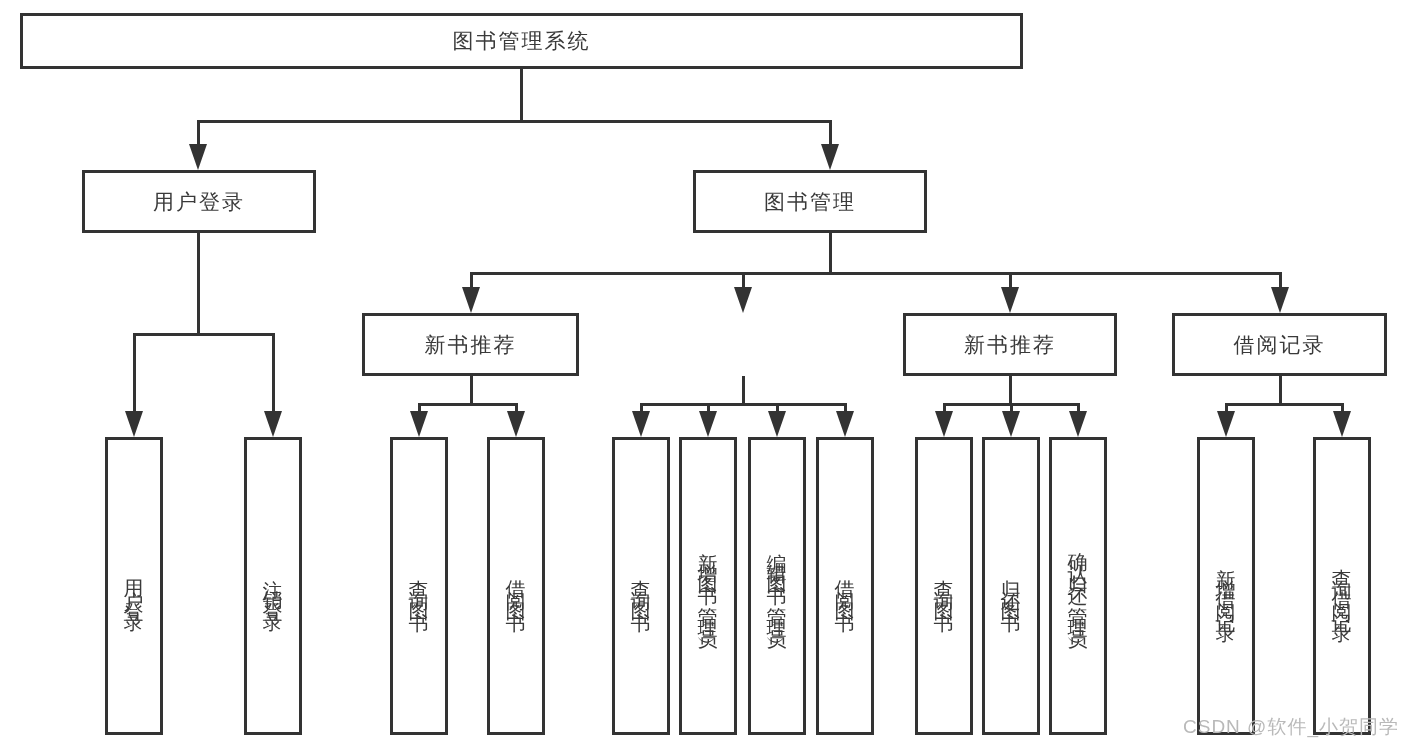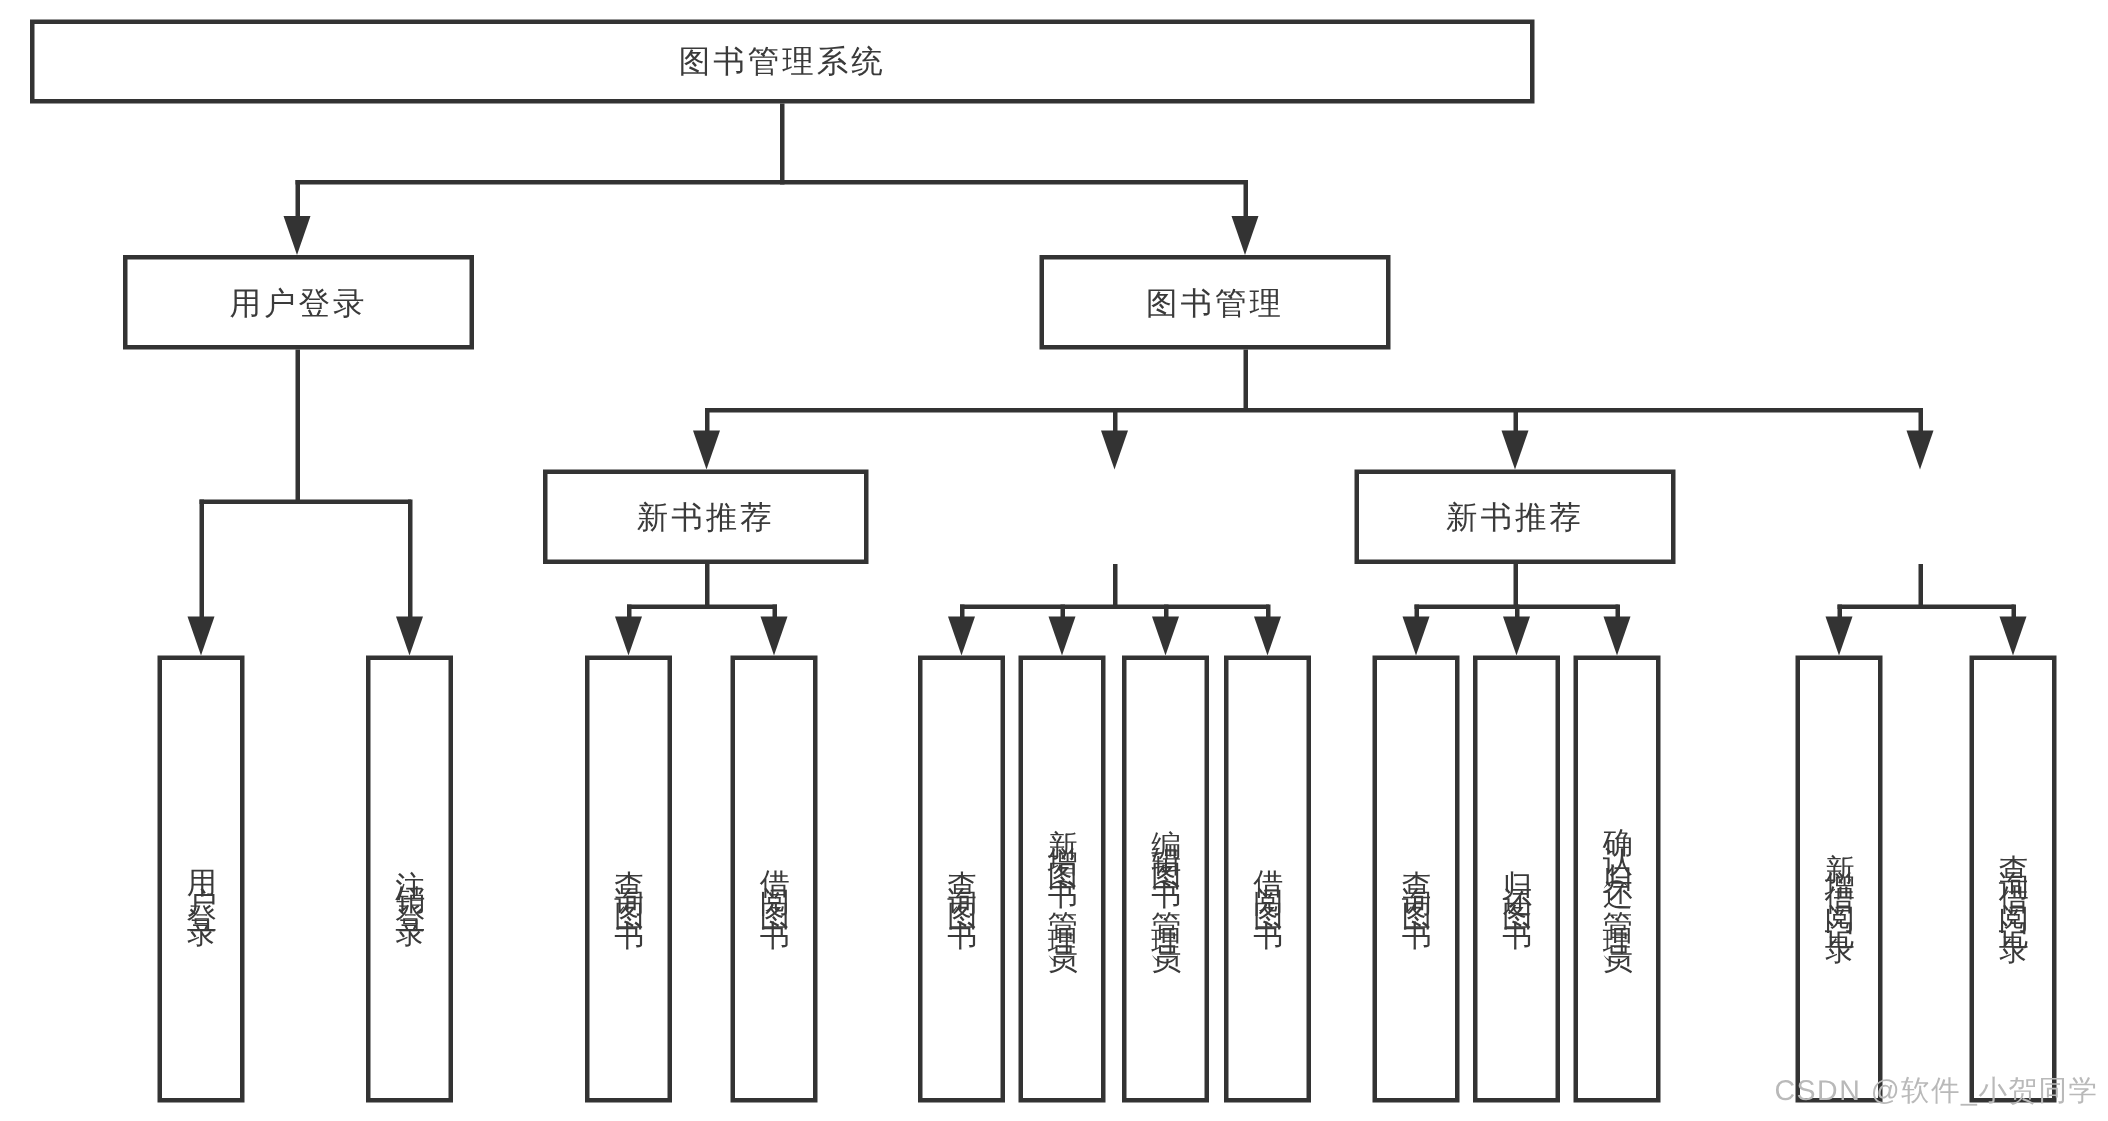--- a/index.html
+++ b/index.html
@@ -71,20 +71,23 @@
   <div class="vl" style="left:1009px;top:272px;height:17px;"></div>
   <div class="ah" style="left:1001px;top:287px;"></div>
   <div class="vl" style="left:1279px;top:272px;height:17px;"></div>
   <div class="ah" style="left:1271px;top:287px;"></div>
 
   <div class="bx" style="left:362px;top:313px;width:217px;height:63px;">
     <span class="hlabel">新书推荐</span>
   </div>
   <div class="bx" style="left:903px;top:313px;width:214px;height:63px;">
     <span class="hlabel">新书推荐</span>
+  </div>
+  <div class="bx" style="left:1172px;top:313px;width:215px;height:63px;">
+    <span class="hlabel">借阅记录</span>
   </div>
 
   <div class="vl" style="left:470px;top:376px;height:30px;"></div>
   <div class="hl" style="left:418px;top:403px;width:100px;"></div>
   <div class="vl" style="left:418px;top:403px;height:11px;"></div>
   <div class="ah" style="left:410px;top:411px;"></div>
   <div class="vl" style="left:515px;top:403px;height:11px;"></div>
   <div class="ah" style="left:507px;top:411px;"></div>
 
   <div class="vl" style="left:742px;top:376px;height:30px;"></div>

